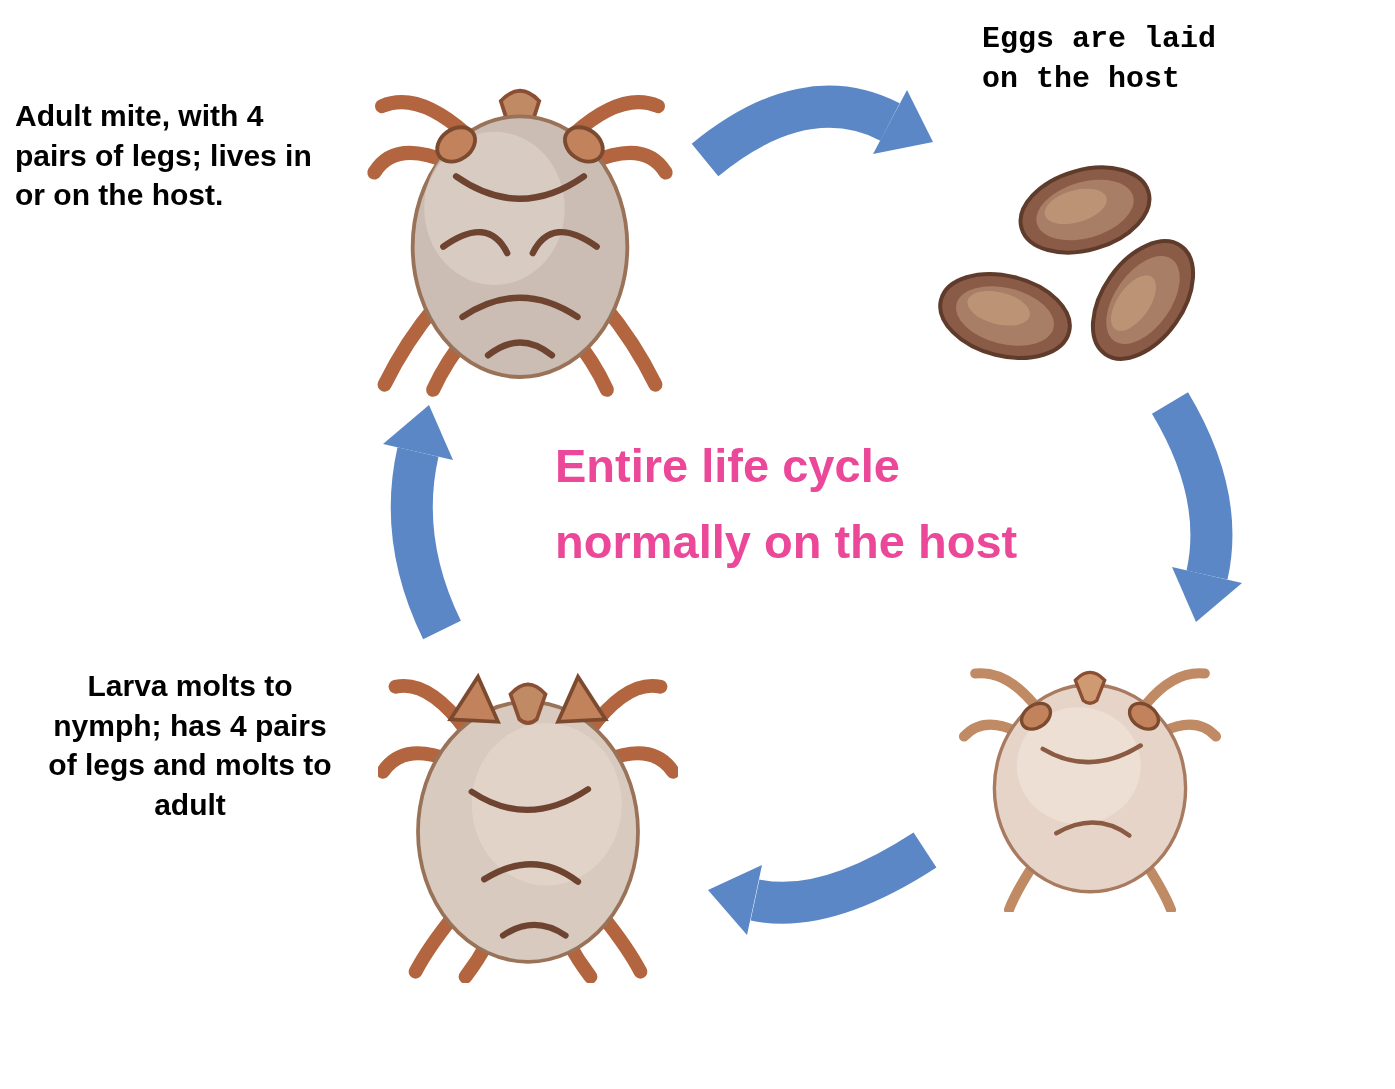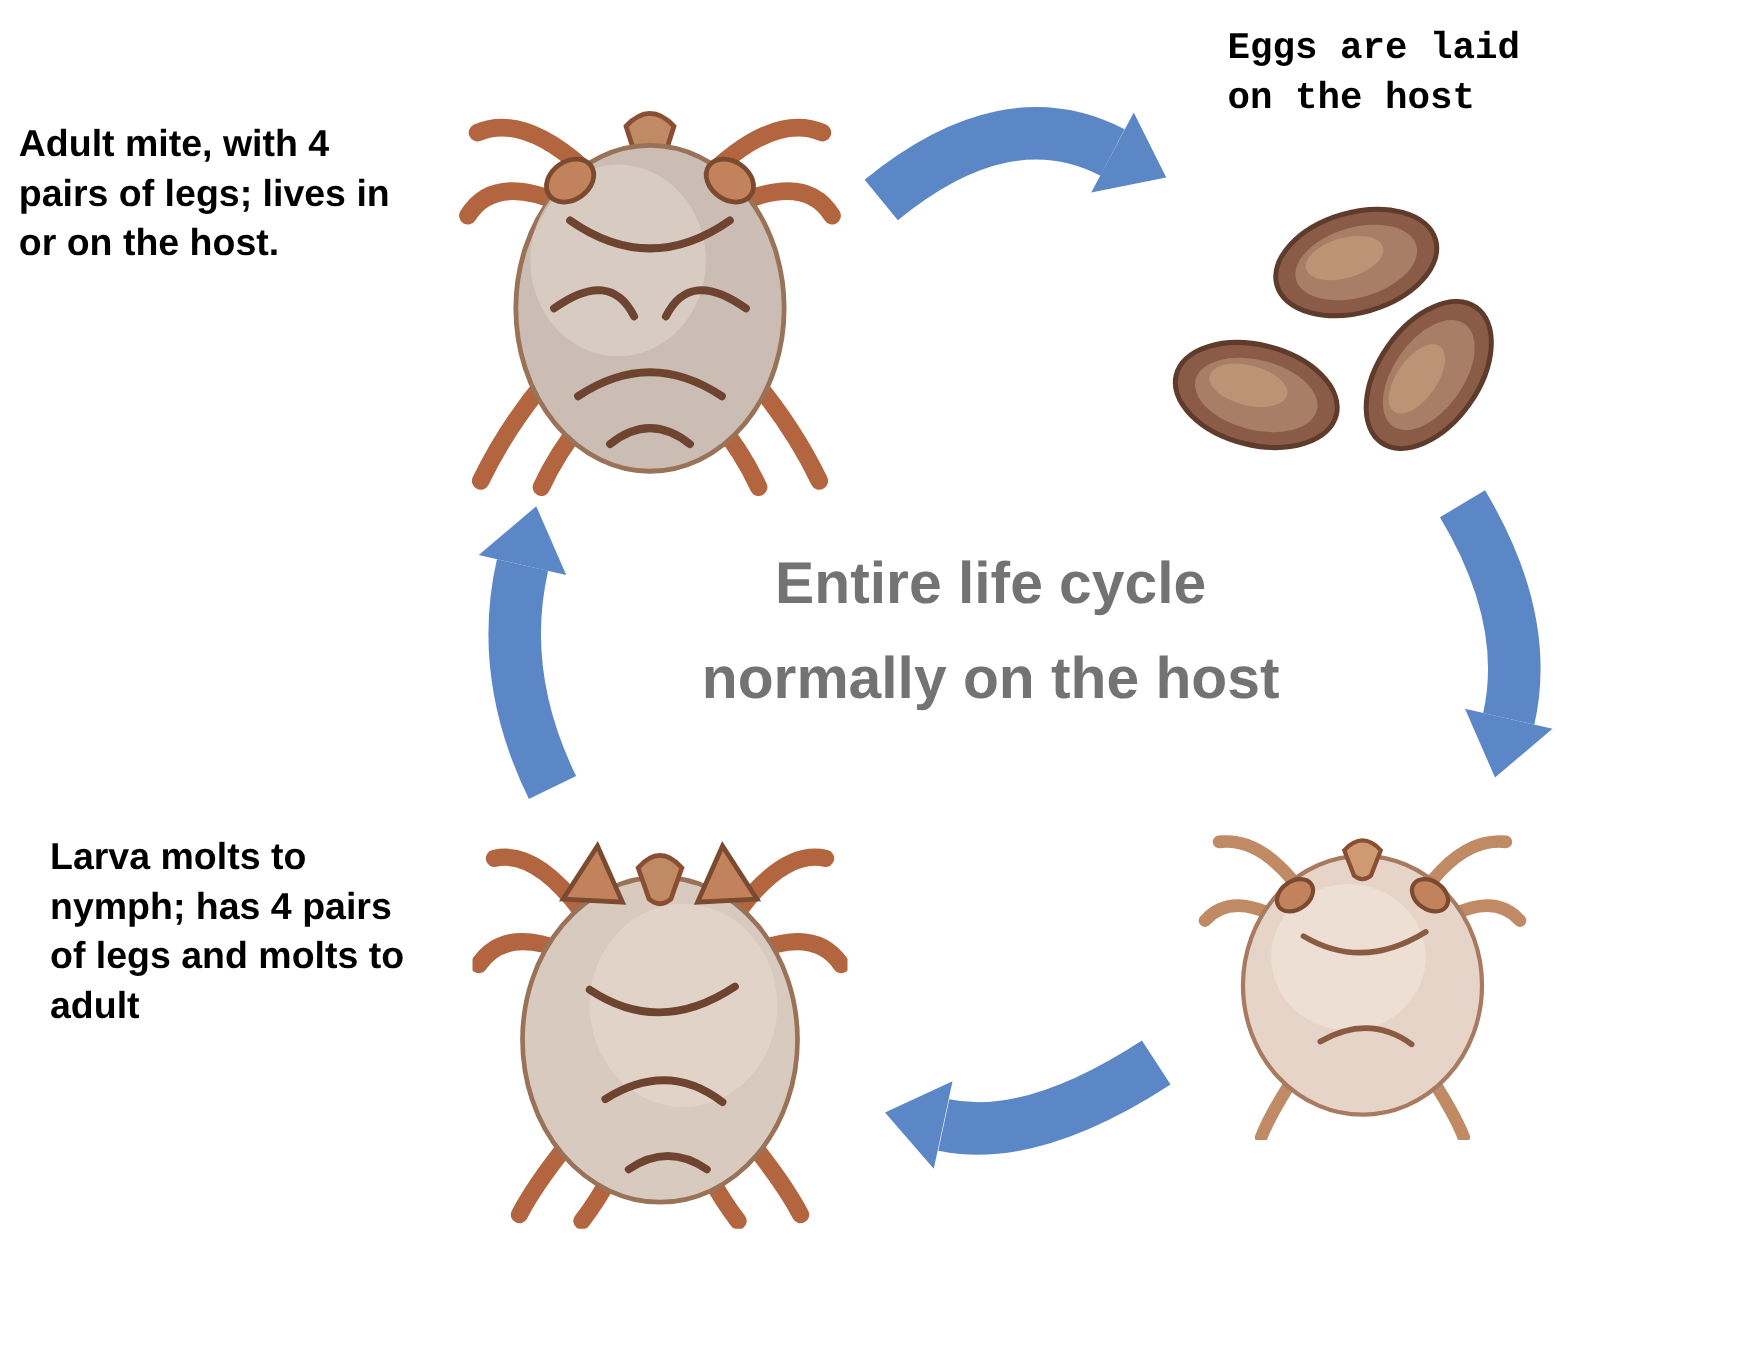--- a/index.html
+++ b/index.html
@@ -1,23 +1,23 @@
 <!DOCTYPE html>
 <html><head>
 <meta charset="utf-8">
 <style>
   * { margin:0; padding:0; box-sizing:border-box; }
   html,body { background:#ffffff; }
   body { font-family:"Liberation Sans", sans-serif; }
   .canvas { position:relative; width:1395px; height:1089px; background:#ffffff; overflow:hidden; }
   .label { position:absolute; font-weight:700; color:#000; font-size:30px; line-height:1.32; letter-spacing:0; }
-  .title { position:absolute; font-weight:700; color:#737373; font-size:47px; line-height:1.62; text-align:center; }
+  .title { position:absolute; font-weight:700; color:#ec4899; font-size:47px; line-height:1.62; text-align:left; }
   .adult-label { left:15px;  top:96px;  width:325px; }
   .eggs-label  { left:982px; top:20px;  width:250px;font-family:Liberation Mono, monospace; }
-  .nymph-label { left:40px;  top:666px; width:300px; }
+  .nymph-label { left:40px;  top:666px; width:300px;text-align:center; }
   .larva-label { left:942px; top:916px; width:345px; }
   .title       { left:555px; top:428px; width:475px; }
   .art, .arrow { position:absolute; display:block; }
   .art-adult { left:355px; top:55px;  width:330px; height:345px; }
   .art-eggs  { left:935px; top:148px; width:280px; height:230px; }
   .art-larva { left:945px; top:642px; width:290px; height:270px; }
   .art-nymph { left:378px; top:638px; width:300px; height:345px; }
   .arrow-top    { left:680px;  top:60px;  width:265px; height:135px; }
   .arrow-right  { left:1125px; top:385px; width:140px; height:255px; }
   .arrow-bottom { left:665px;  top:800px; width:285px; height:145px; }

